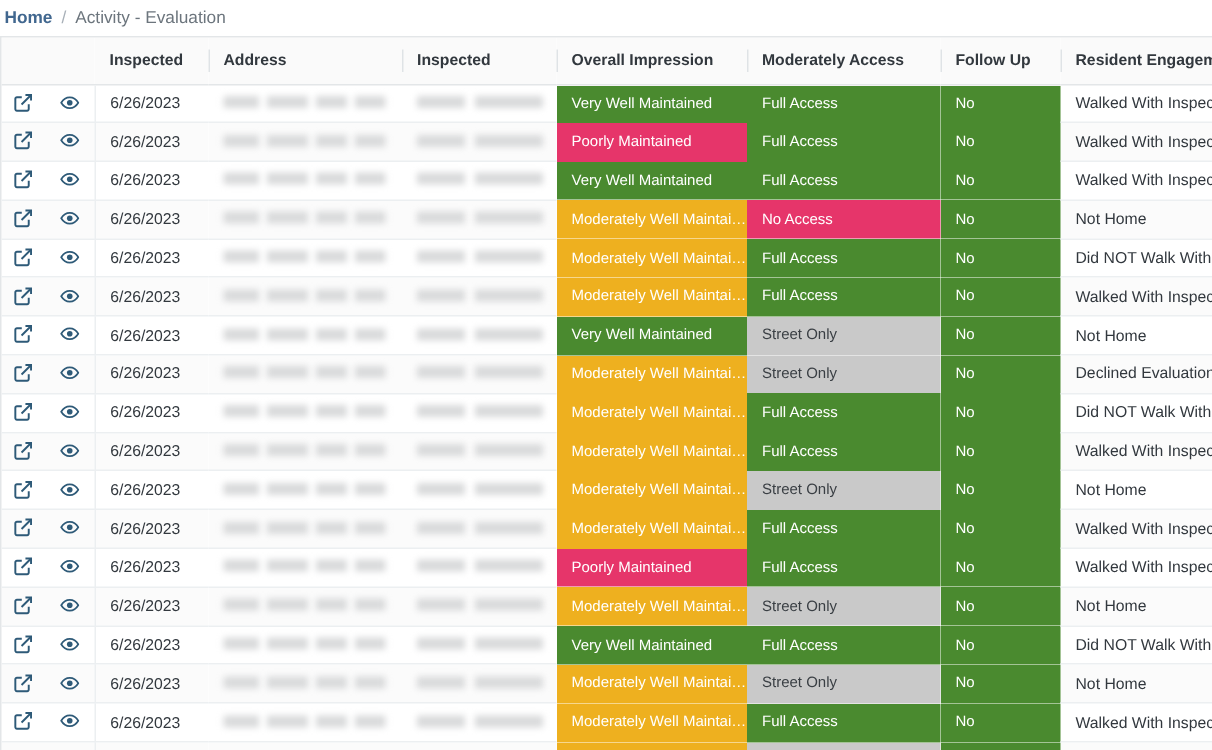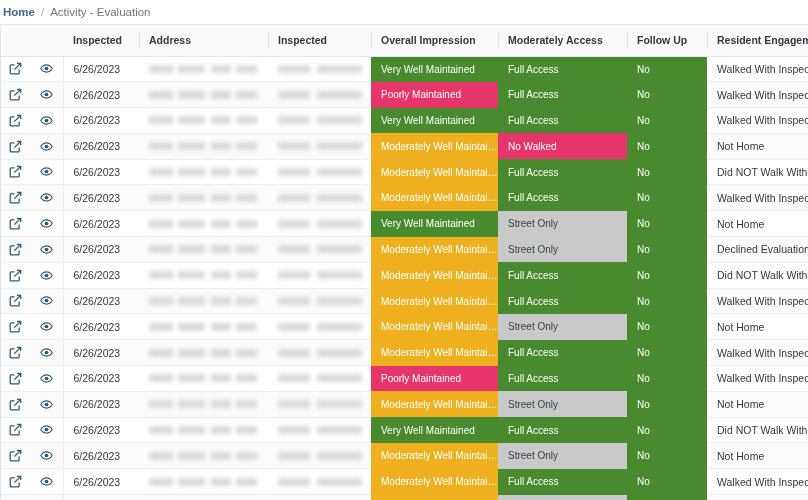--- a/index.html
+++ b/index.html
@@ -225,21 +225,21 @@
           <td class="act plain"><span class="icon-btn">
               <svg width="13" height="13" viewBox="0 0 16 16" fill="none" stroke="currentColor" stroke-width="1.4">
                 <path d="M1 8s2.6-4.4 7-4.4S15 8 15 8s-2.6 4.4-7 4.4S1 8 1 8z"></path>
                 <circle cx="8" cy="8" r="2.3" fill="currentColor" stroke="none"></circle>
               </svg>
             </span></td>
           <td class="plain">6/26/2023</td>
           <td class="plain"><span style="display:inline-block;width:108px;height:8px;margin-top:1px;background:linear-gradient(90deg,#d9dadb 0 22%,transparent 22% 27%,#d9dadb 27% 52%,transparent 52% 57%,#d9dadb 57% 76%,transparent 76% 81%,#d9dadb 81% 100%);filter:blur(2.2px);border-radius:1px;"></span></td>
           <td class="plain"><span style="display:inline-block;width:84px;height:8px;margin-top:1px;background:linear-gradient(90deg,#d9dadb 0 38%,transparent 38% 46%,#d9dadb 46% 100%);filter:blur(2.2px);border-radius:1px;"></span></td>
           <td class="chip ellip" style="background: rgb(238, 176, 31);">Moderately Well Maintai…</td>
-          <td class="chip ellip" style="background: rgb(230, 53, 106);">No Walked</td>
+          <td class="chip ellip" style="background: rgb(230, 53, 106);">No Access</td>
           <td class="chip ellip" style="background: rgb(74, 138, 47);">No</td>
           <td class="plain">Not Home</td>
         </tr>
         <tr>
           <td class="act first plain"><span class="icon-btn">
               <svg width="13" height="13" viewBox="0 0 16 16" fill="none" stroke="currentColor" stroke-width="1.6">
                 <path d="M12.5 9.2v4a1.3 1.3 0 0 1-1.3 1.3H2.8a1.3 1.3 0 0 1-1.3-1.3V4.8a1.3 1.3 0 0 1 1.3-1.3h4"></path>
                 <path d="M9.8 1.6h4.6v4.6"></path>
                 <path d="M6.6 9.4 14.2 1.8"></path>
               </svg>

